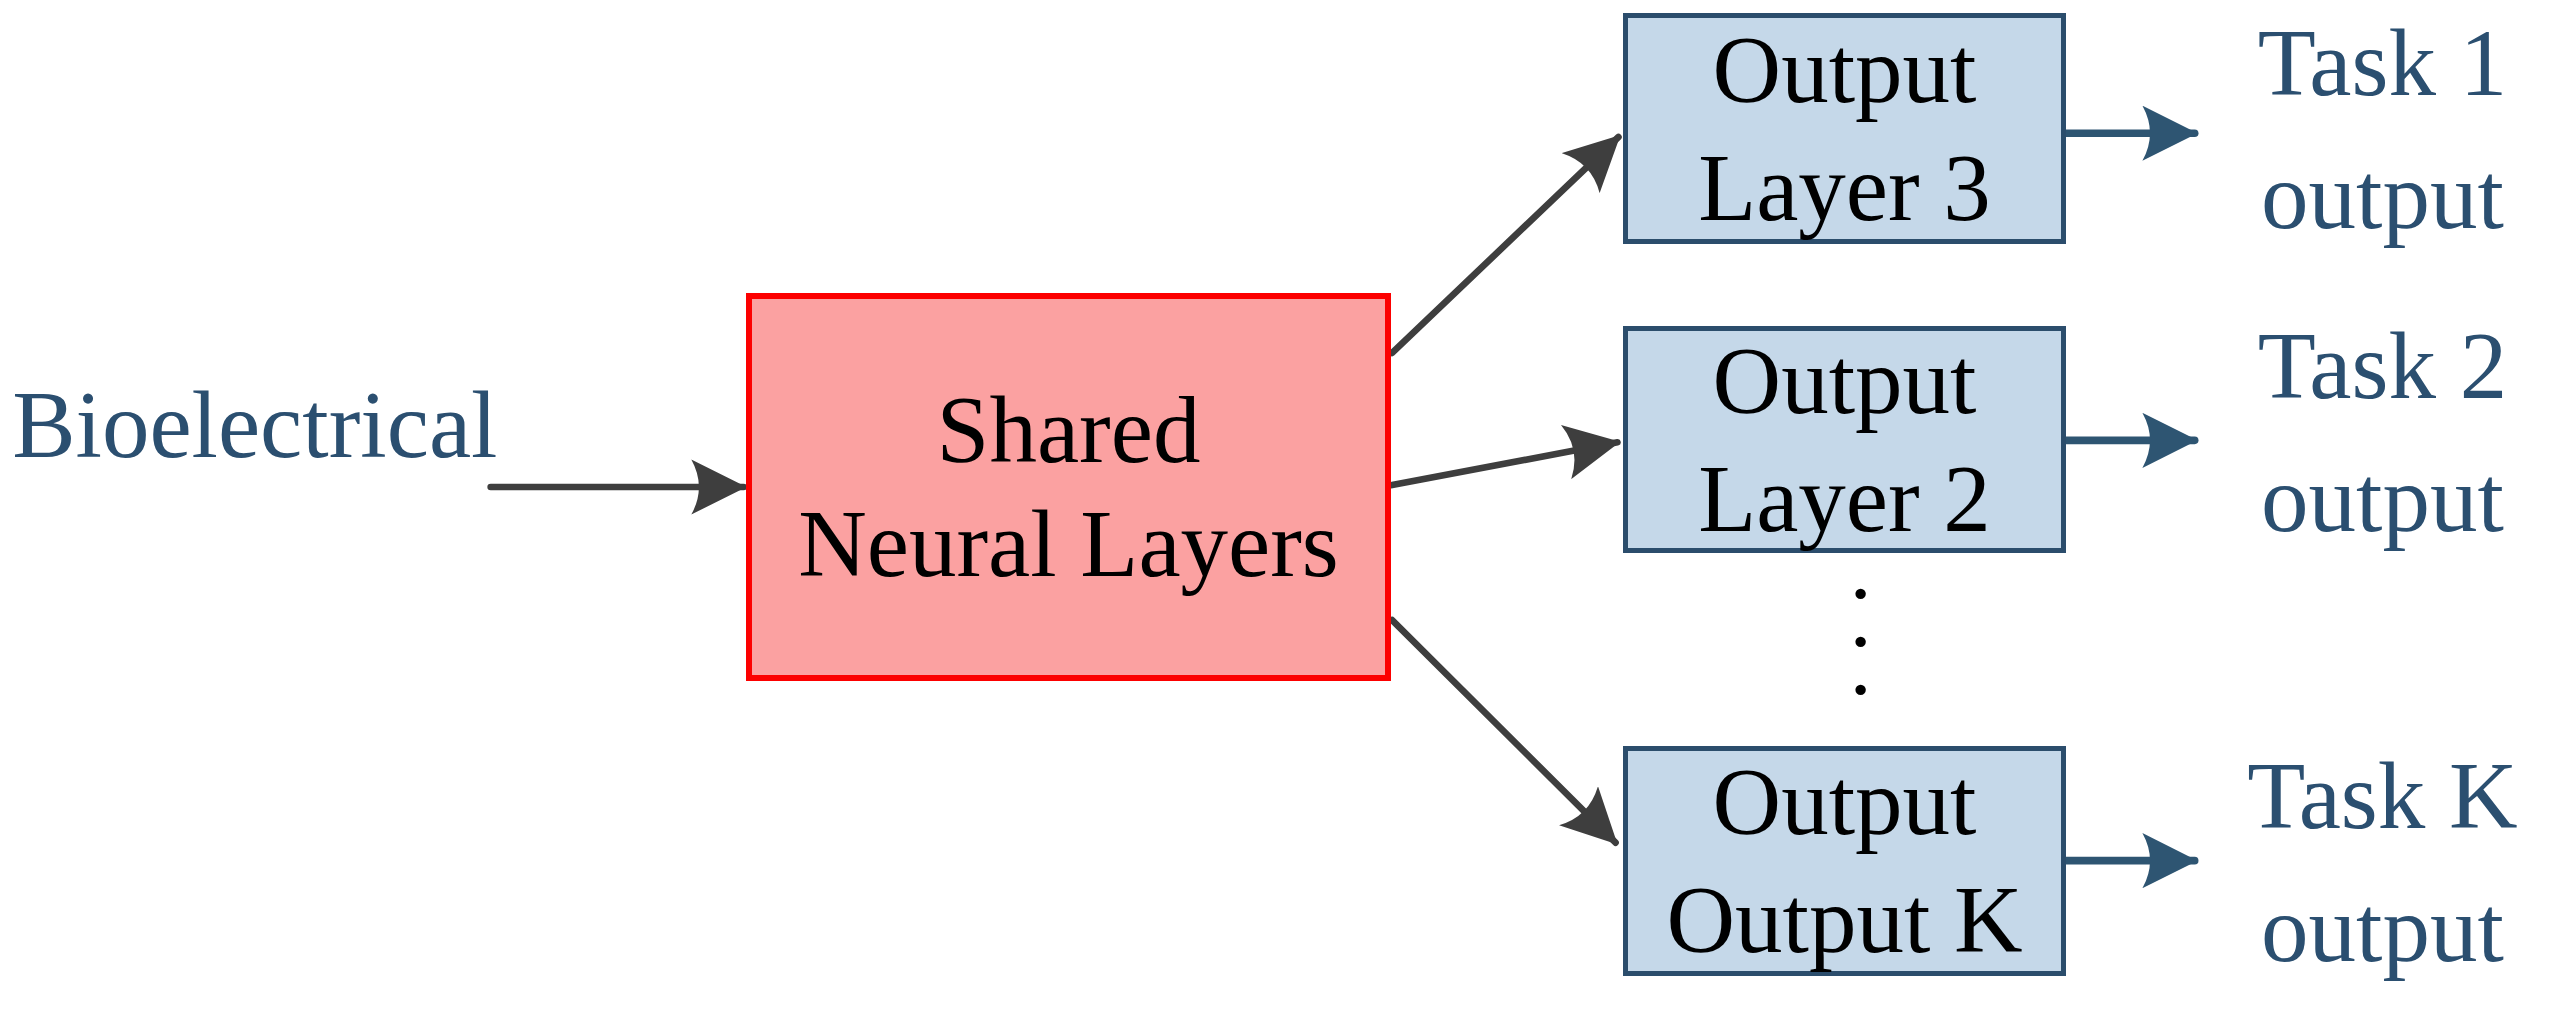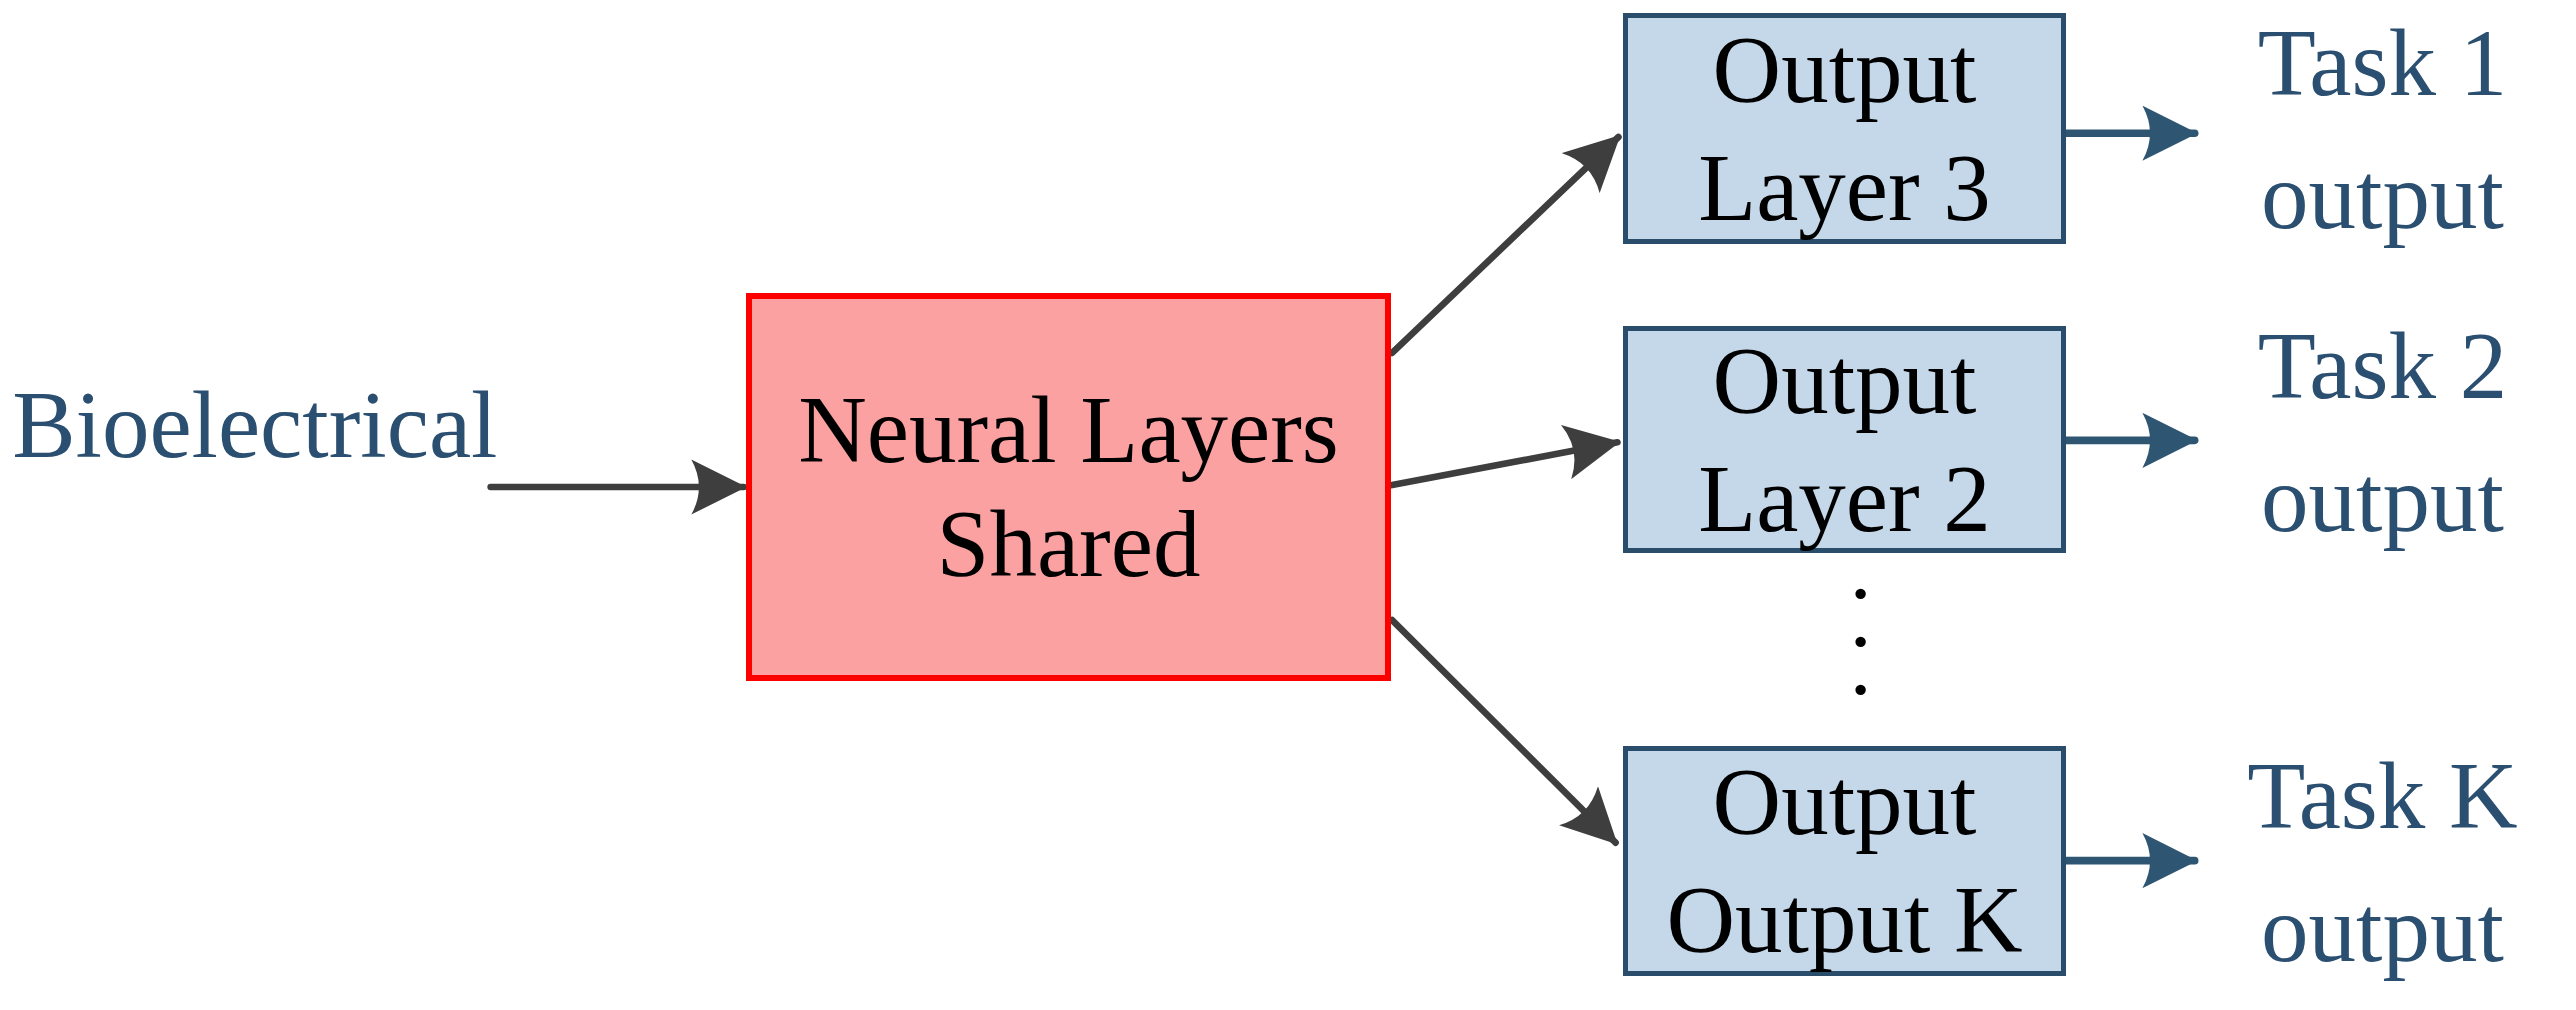--- a/index.html
+++ b/index.html
@@ -100,22 +100,22 @@
     <line x1="2173" y1="140" x2="2308" y2="140" stroke="#2E5572" stroke-width="8" stroke-linecap="round" marker-end="url(#head-blue)"></line>
     <line x1="2173" y1="463" x2="2308" y2="463" stroke="#2E5572" stroke-width="8" stroke-linecap="round" marker-end="url(#head-blue)"></line>
     <line x1="2173" y1="905" x2="2308" y2="905" stroke="#2E5572" stroke-width="8" stroke-linecap="round" marker-end="url(#head-blue)"></line>
   </svg>
 
   <div class="side-label input-label">
     <div>Bioelectrical</div>
   </div>
 
   <div class="box shared-box">
+    <div>Shared</div>
     <div>Neural Layers</div>
-    <div>Shared</div>
   </div>
 
   <div class="box output-box b1">
     <div>Output</div>
     <div>Layer 3</div>
   </div>
 
   <div class="box output-box b2">
     <div>Output</div>
     <div>Layer 2</div>

